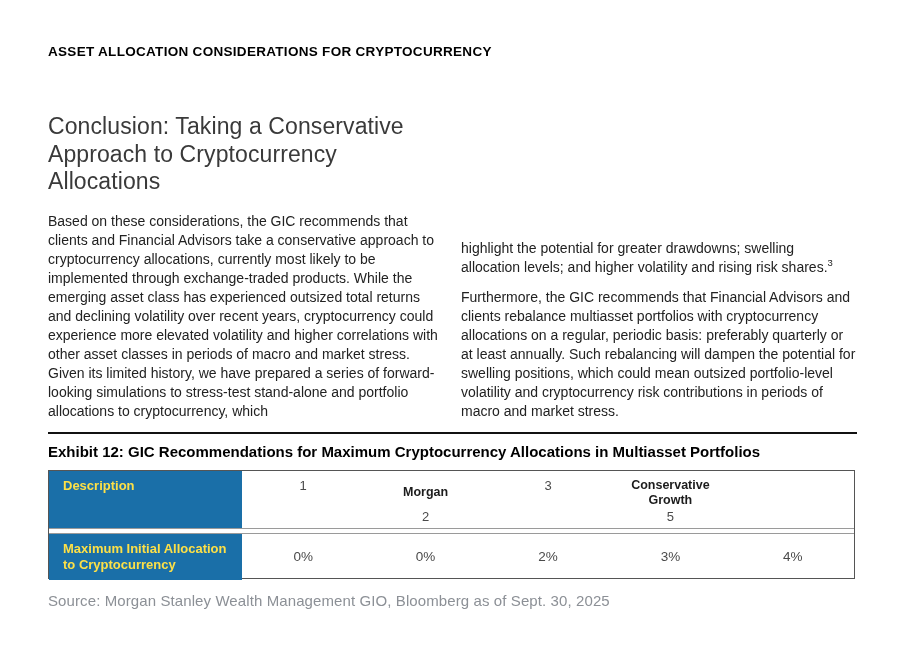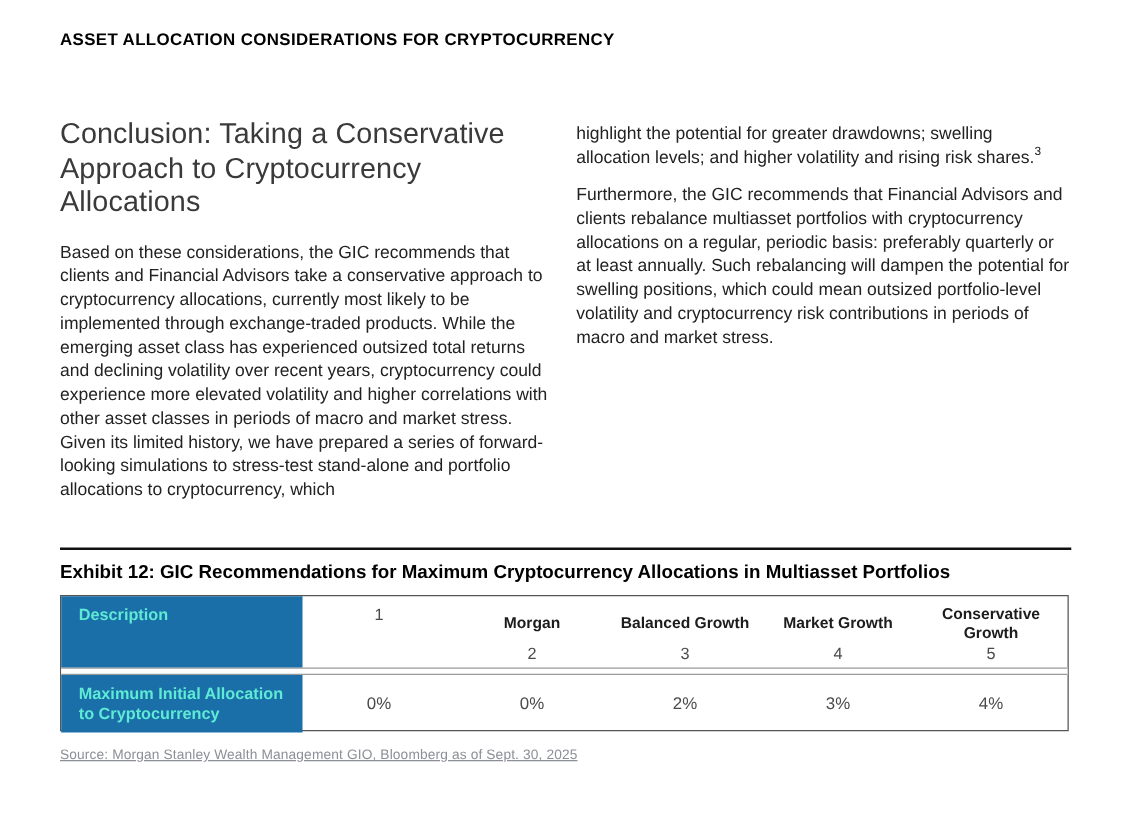--- a/index.html
+++ b/index.html
@@ -2,63 +2,63 @@
 <html><head>
 <meta charset="utf-8">
 <style>
   html, body { margin: 0; padding: 0; background: #ffffff; }
   body {
     width: 905px; height: 664px; overflow: hidden;
     font-family: "Liberation Sans", sans-serif;
     color: #1f1f1f;
     -webkit-font-smoothing: antialiased;
   }
-  .page { padding: 24px 48px 0 48px; width: 809px; }
+  .page { padding: 44px 48px 0 48px; width: 809px; }
 
   .kicker {
     font-size: 13.5px; font-weight: bold; letter-spacing: 0.3px;
     color: #000000; text-transform: uppercase;
   }
 
   .columns {
-    display: flex; gap: 17px; margin-top: 54px; align-items: flex-start;
+    display: flex; gap: 17px; margin-top: 54px; align-items: flex-end;
   }
   .col { width: 396px; }
 
   .headline {
     font-size: 23px; line-height: 1.2; font-weight: 400;
     color: #3a3a3a; margin: 0 0 16px 0; letter-spacing: 0.1px;
   }
   .body-text p {
     font-size: 14px; line-height: 1.36; margin: 0 0 11px 0; color: #222222;
   }
   .col-right { padding-top: 4px; }
   sup.fn { font-size: 9.5px; vertical-align: super; line-height: 0; }
 
-  .exhibit { margin-top: 26px; }
+  .exhibit { }
   .exhibit-rule { border-top: 2px solid #111111; }
   .exhibit-title {
     font-size: 15px; font-weight: bold; color: #000000;
     padding: 9px 0 10px 0;
   }
 
   .gic-table {
     border: 1px solid #555555; width: 807px; box-sizing: border-box;
     background: #ffffff;
   }
   .t-row { display: grid; grid-template-columns: 193px repeat(5, 1fr); }
   .t-header { height: 57px; }
   .t-sep {
     height: 4px; background: #ffffff;
     border-top: 1px solid #9a9a9a; border-bottom: 1px solid #9a9a9a;
   }
   .t-data { height: 44px; }
 
   .blue-cell {
-    color: #5eead4; font-weight: bold; font-size: 13px;
+    color: #fde047; font-weight: bold; font-size: 13px;
     padding: 7px 10px 6px 14px; box-sizing: border-box;
     display: flex; flex-direction: column; justify-content: space-between;
     line-height: 1.25;
   }
   .blue-cell.data-label { justify-content: center; }
 
   .col-head {
     display: flex; flex-direction: column; align-items: center;
     justify-content: space-between; padding: 6px 4px 4px 4px;
     box-sizing: border-box; text-align: center;
@@ -68,21 +68,21 @@
     flex: 1; display: flex; align-items: center; justify-content: center;
   }
   .col-num { font-size: 13px; color: #4a4a4a; padding-top: 1px; }
 
   .val-cell {
     display: flex; align-items: center; justify-content: center;
     font-size: 13.5px; color: #4a4a4a;
   }
 
   .source {
-    margin-top: 13px; font-size: 11px; color: #8c9096; letter-spacing: 0.1px; text-decoration: underline;
+    margin-top: 13px; font-size: 15px; color: #8c9096; letter-spacing: 0.1px;
   }
 </style>
 </head>
 <body>
 
 <div class="page">
 
   <div class="kicker">ASSET ALLOCATION CONSIDERATIONS FOR CRYPTOCURRENCY</div>
 
   <div class="columns">
@@ -108,26 +108,21 @@
           <div>Description</div>
         </div>
         <div class="col-head">
           <div class="col-num">1</div>
         </div>
         <div class="col-head">
           <div class="col-label">Morgan</div>
           <div class="col-num">2</div>
         </div>
         <div class="col-head">
-          <div class="col-label">Balanced Growth</div>
           <div class="col-num">3</div>
-        </div>
-        <div class="col-head">
-          <div class="col-label">Market Growth</div>
-          <div class="col-num">4</div>
         </div>
         <div class="col-head">
           <div class="col-label">Conservative Growth</div>
           <div class="col-num">5</div>
         </div>
       </div>
 
       <div class="t-sep"></div>
 
       <div class="t-row t-data">

